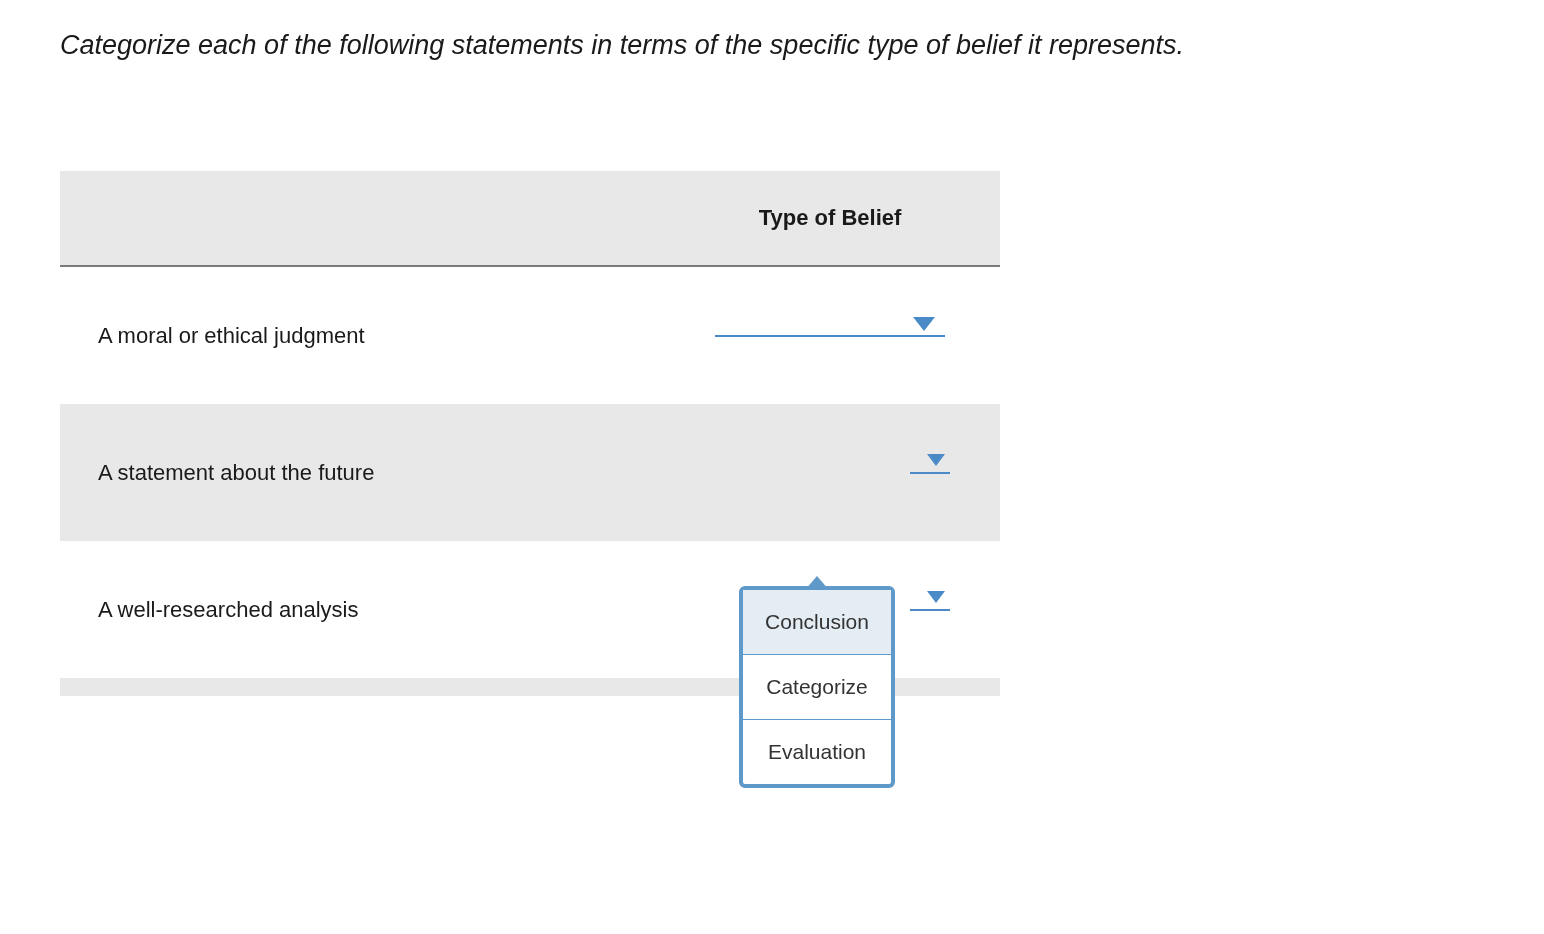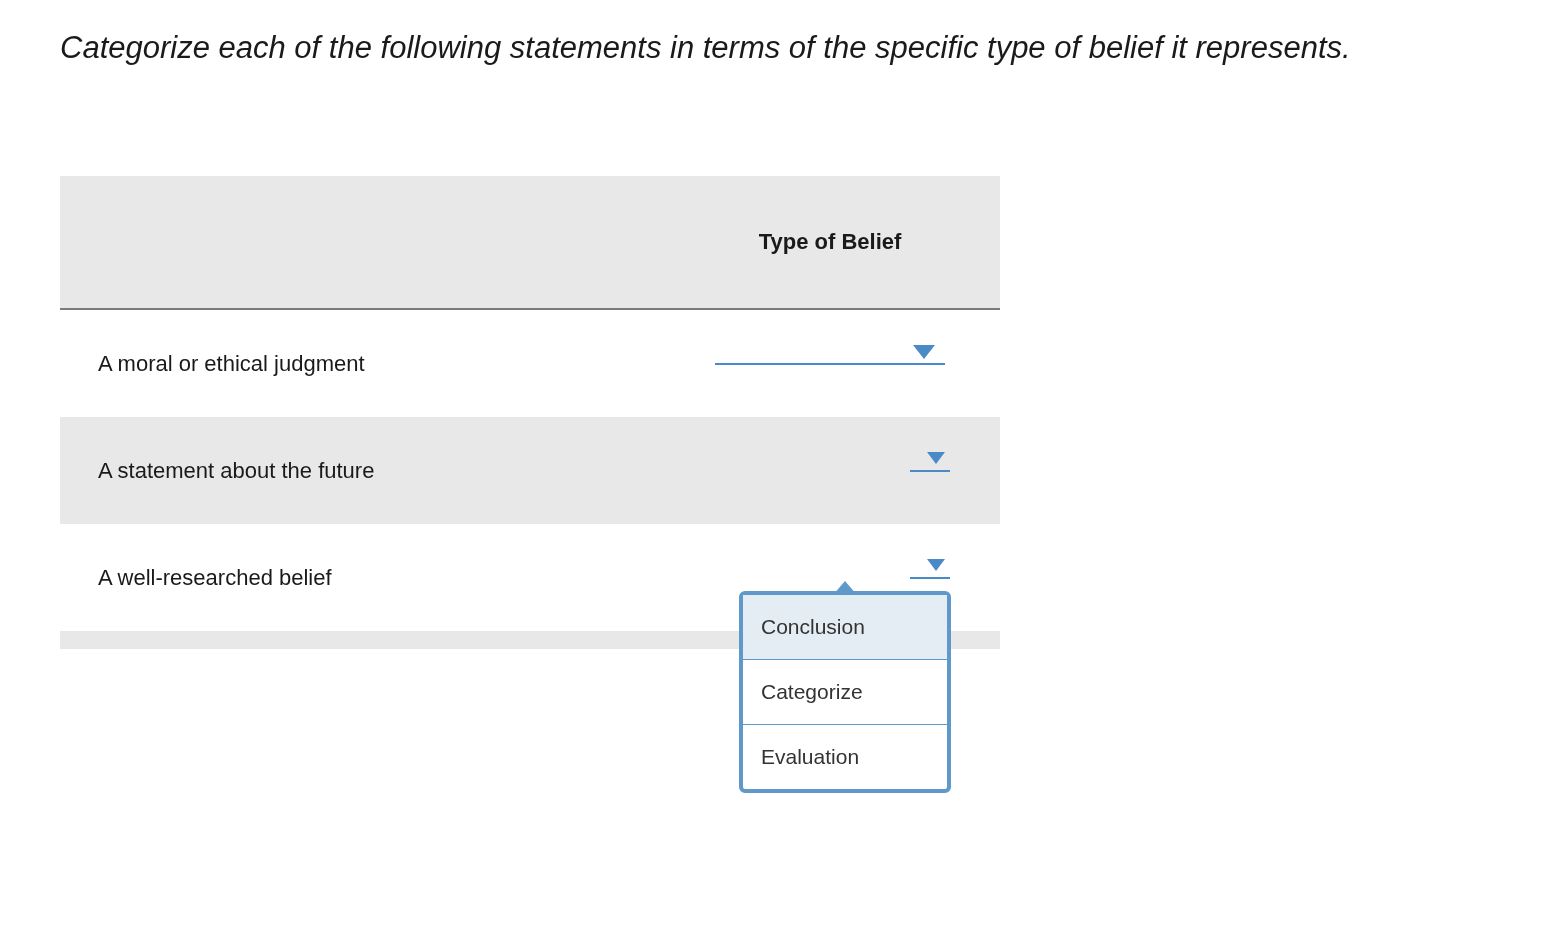--- a/index.html
+++ b/index.html
@@ -9,49 +9,49 @@
     }
     body {
       font-family: Arial, Helvetica, sans-serif;
       background: #ffffff;
       width: 1544px;
       height: 934px;
       padding: 30px 60px;
     }
     .question-prompt {
       font-style: italic;
-      font-size: 31px;
+      font-size: 27px;
       color: #1a1a1a;
       margin-bottom: 110px;
     }
     .table-container {
       width: 940px;
       position: relative;
     }
     .table-header {
       background: #e8e8e8;
-      height: 134px;
+      height: 96px;
       display: flex;
       align-items: center;
       border-bottom: 2px solid #7a7a7a;
     }
     .header-col1 {
       width: 600px;
     }
     .header-col2 {
       flex: 1;
       text-align: center;
       font-weight: bold;
       font-size: 22px;
       color: #1a1a1a;
     }
     .table-row {
       display: flex;
       align-items: center;
-      height: 107px;
+      height: 137px;
     }
     .table-row.odd {
       background: #ffffff;
     }
     .table-row.even {
       background: #e8e8e8;
     }
     .row-label {
       width: 600px;
       padding-left: 38px;
@@ -94,25 +94,26 @@
       width: 40px;
       height: 2px;
       background: #4a8bc7;
       position: relative;
       margin-left: 200px;
     }
     .dropdown-menu {
       position: absolute;
       top: 415px;
       left: 679px;
-      width: 212px;
+      width: 156px;
       border: 4px solid #5f99c9;
       border-radius: 6px;
       background: #ffffff;
       z-index: 10;
+      text-align: center;
     }
     .dropdown-pointer {
       position: absolute;
       top: -14px;
       left: 50%;
       transform: translateX(-50%);
       width: 0;
       height: 0;
       border-left: 12px solid transparent;
       border-right: 12px solid transparent;
@@ -159,21 +160,21 @@
   <div class="table-row even">
     <div class="row-label">A statement about the future</div>
     <div class="row-dropdown">
       <div class="dropdown-line-small">
         <div class="dropdown-triangle-small"></div>
       </div>
     </div>
   </div>
 
   <div class="table-row odd">
-    <div class="row-label">A well-researched belief</div>
+    <div class="row-label">A well-researched analysis</div>
     <div class="row-dropdown">
       <div class="dropdown-line-small">
         <div class="dropdown-triangle-small"></div>
       </div>
     </div>
   </div>
 
 
   <div class="table-footer"></div>
 

